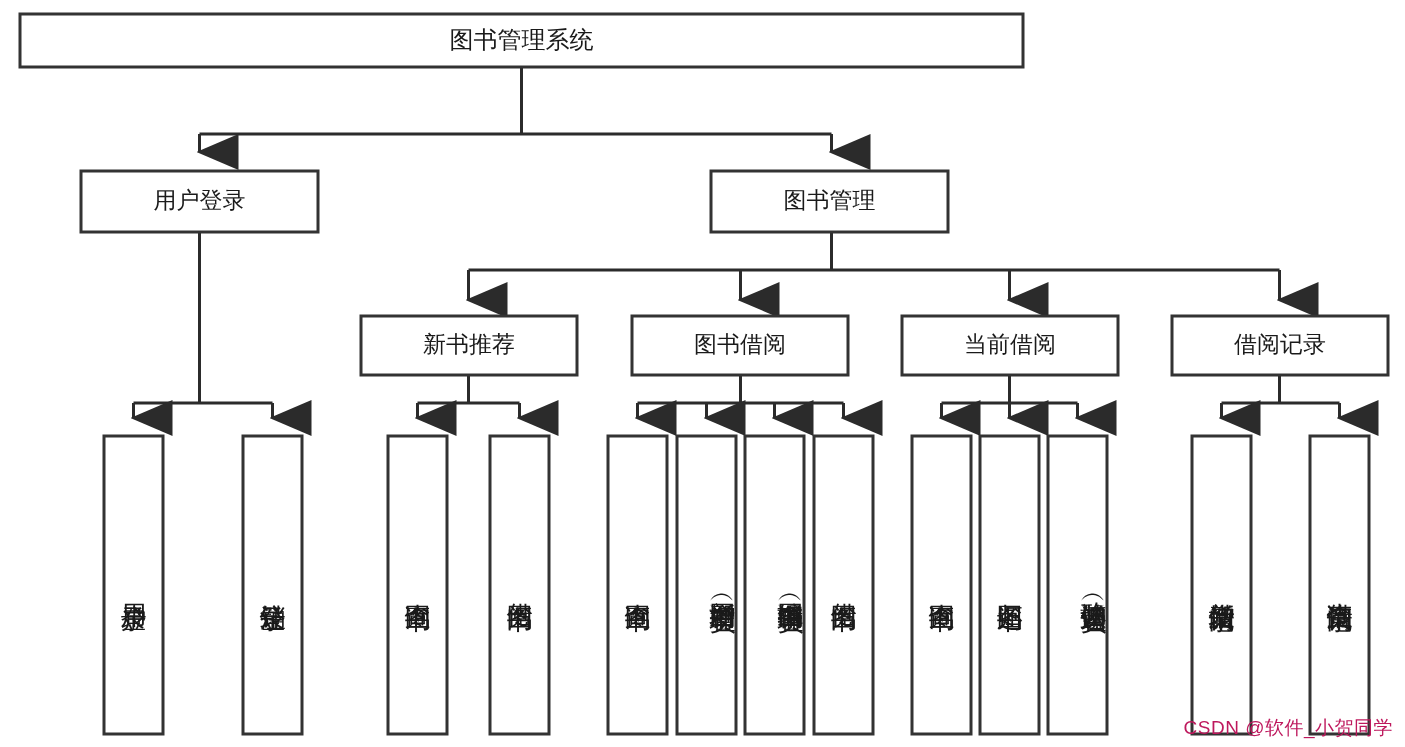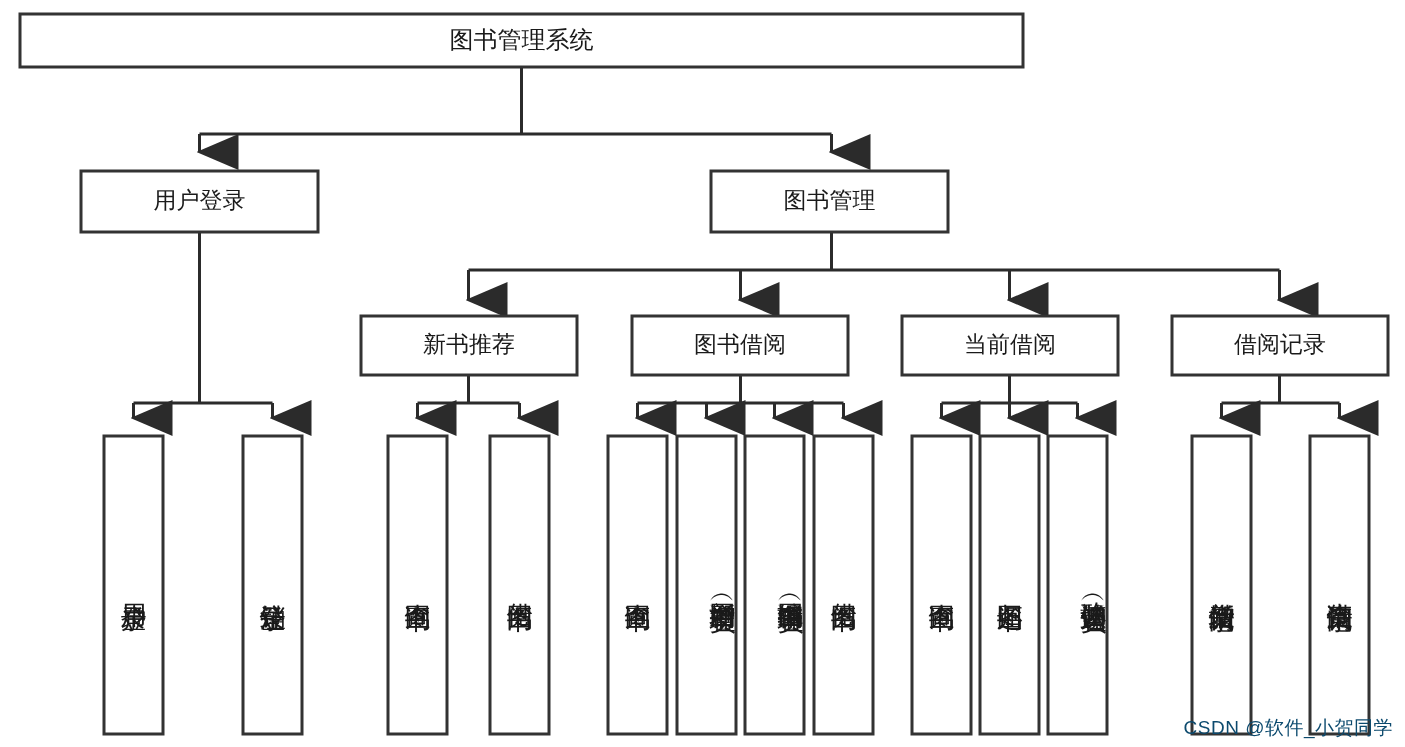--- a/index.html
+++ b/index.html
@@ -42,21 +42,21 @@
   .arrow-head{
     fill:#2b2b2b;
     stroke:none;
   }
   .watermark{
     position:absolute;
     right:12px;
     bottom:6px;
     font-family:"Liberation Sans","DejaVu Sans",sans-serif;
     font-size:19px;
-    color:#0c4a6e;
+    color:#be185d;
     letter-spacing:0.5px;
     white-space:nowrap;
     pointer-events:none;
   }
 </style>
 </head>
 <body>
 
 <div id="stage">
 

